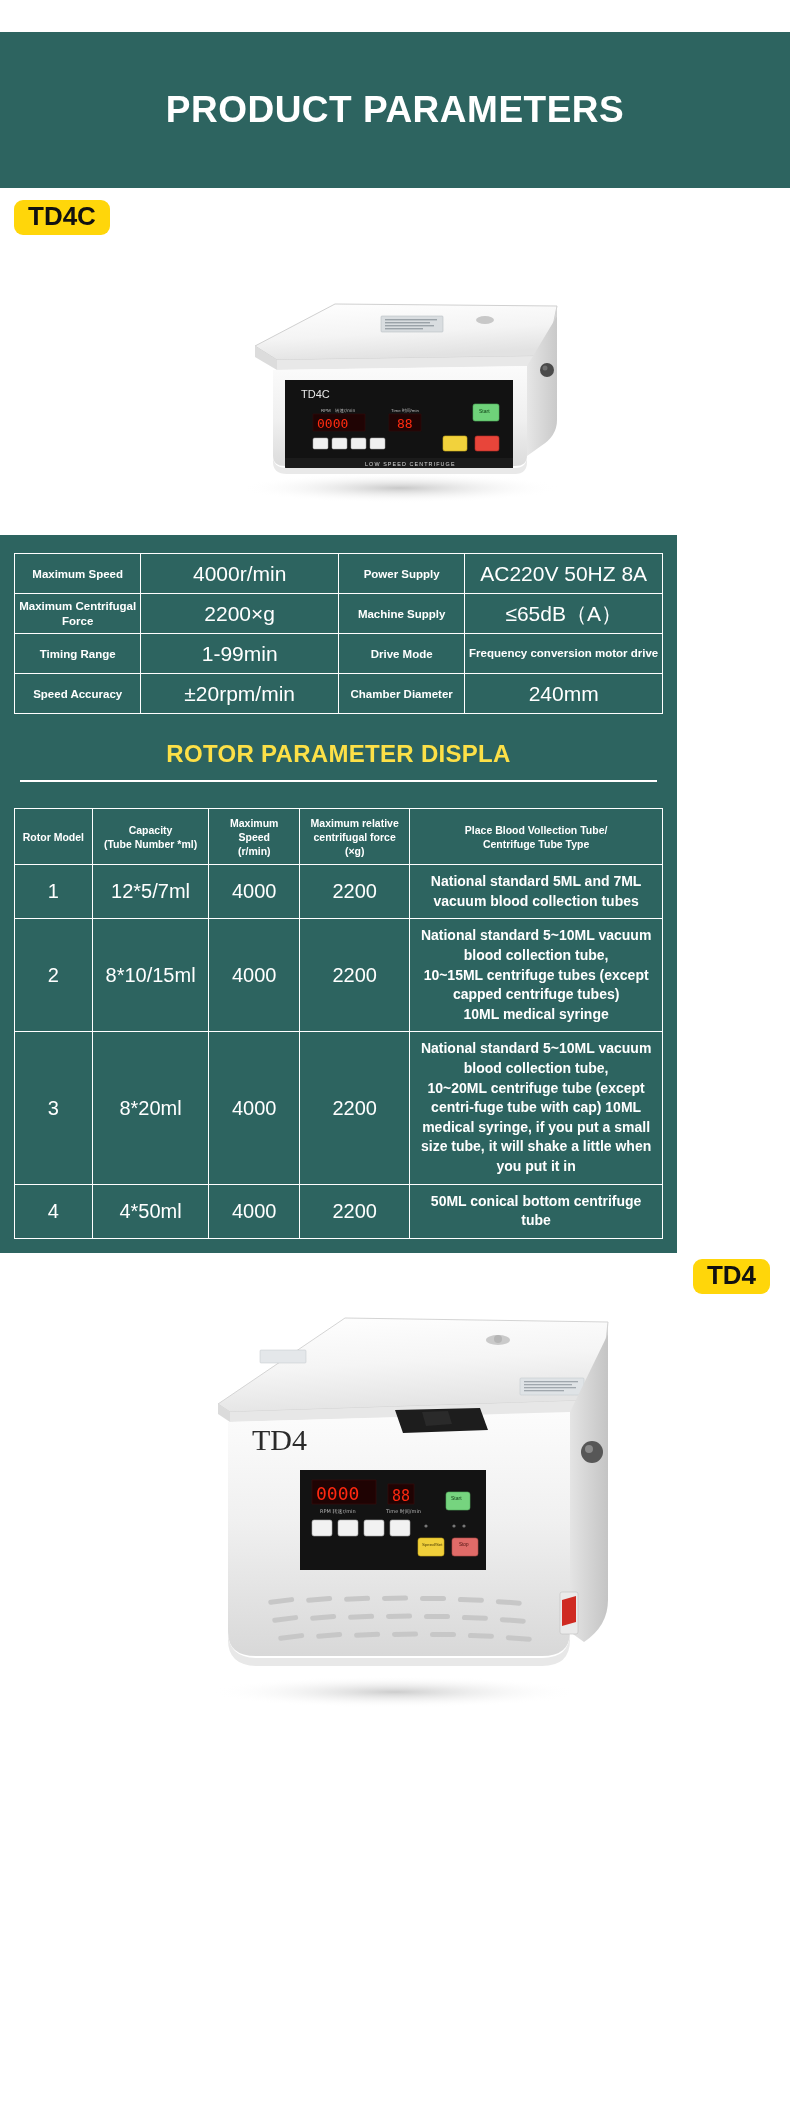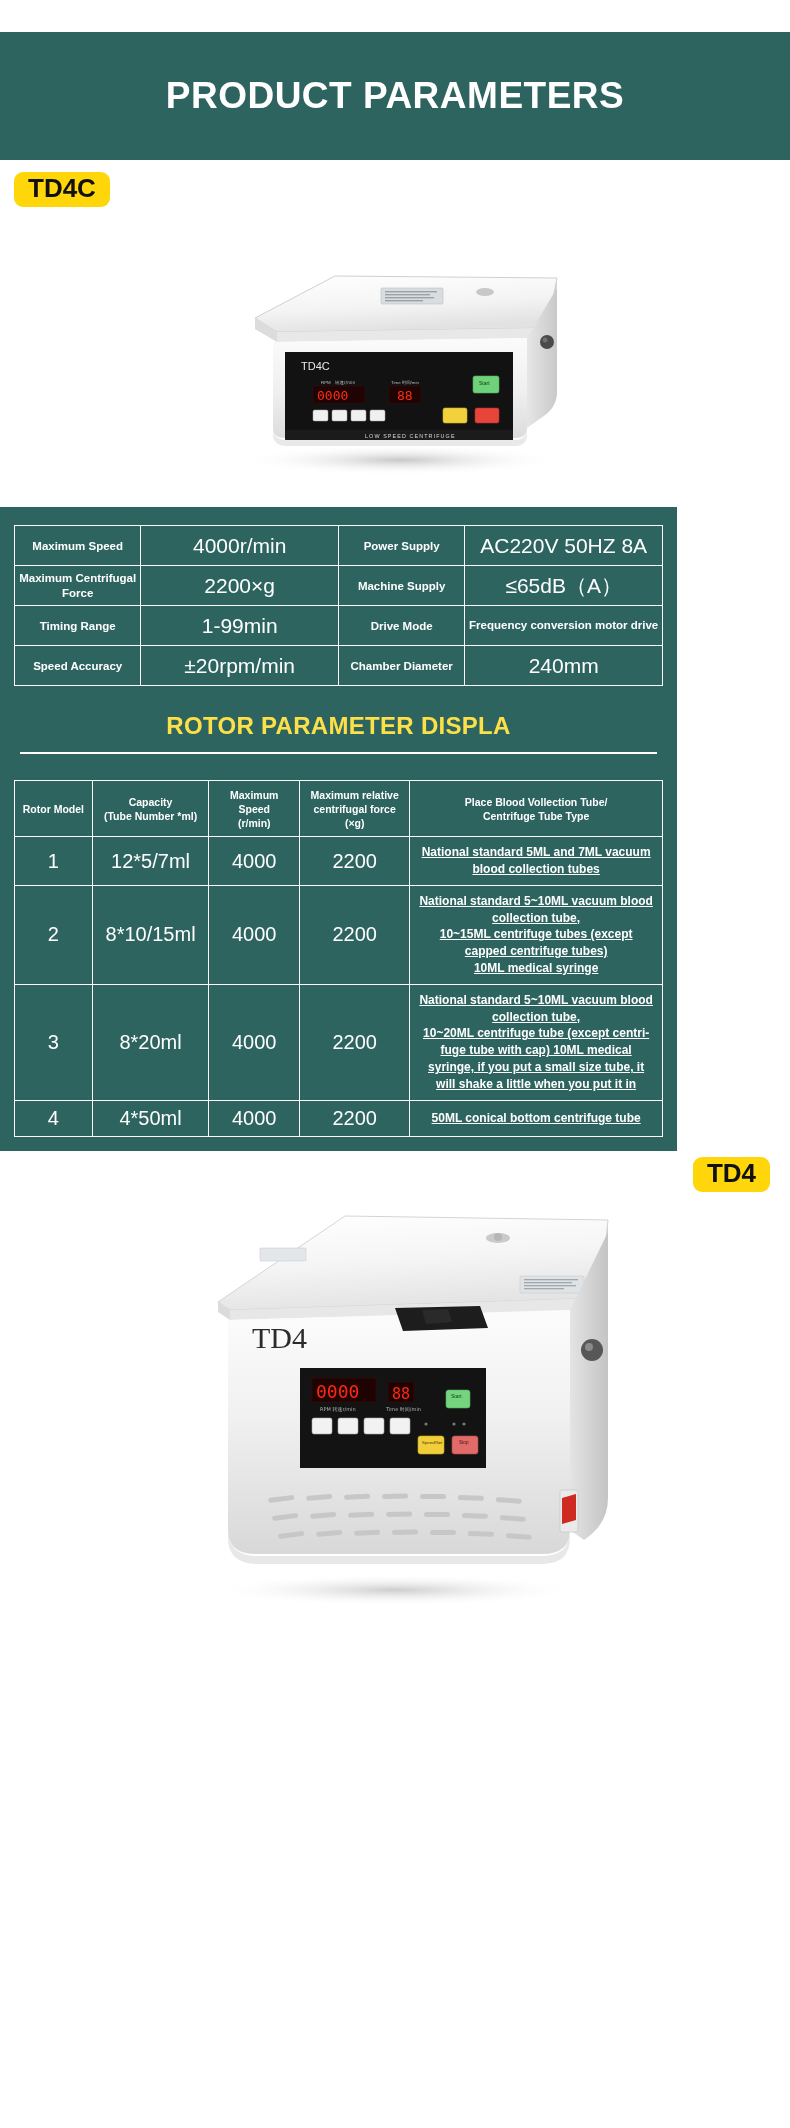--- a/index.html
+++ b/index.html
@@ -6,21 +6,21 @@
   body {
     width: 790px; height: 2128px;
     background: #ffffff;
     font-family: "Liberation Sans", sans-serif;
     overflow: hidden;
     position: relative;
   }
 
   
   .title-band {
-    width: 790px; height: 128px;
+    width: 790px; height: 156px;
     background: #2d6460;
     display: flex; align-items: center; justify-content: center;
     margin-top: 32px;
   }
   .title-band h1 {
     color: #ffffff;
     font-size: 37px;
     font-weight: bold;
     letter-spacing: 0.5px;
     font-family: "Liberation Sans", sans-serif;
@@ -108,25 +108,24 @@
     font-size: 10.5px;
     font-weight: bold;
     line-height: 1.35;
     height: 56px;
   }
   .rotor-table td.num {
     font-size: 20px;
     font-weight: 300;
   }
   .rotor-table td.desc {
-    font-size: 12px;
+    font-size: 14px;
     font-weight: bold;
     line-height: 1.4;
     padding: 7px 8px;
-    text-decoration: underline;
   }
   .c-model { width: 12%; }
   .c-cap   { width: 18%; }
   .c-speed { width: 14%; }
   .c-force { width: 17%; }
   .c-type  { width: 39%; }
 
   .note {
     color: #ffffff;
     font-size: 11.5px;

